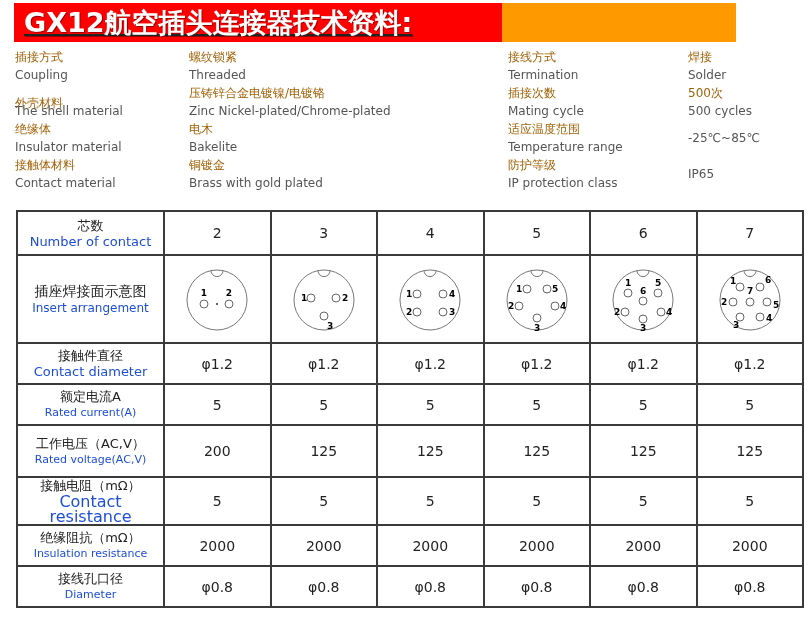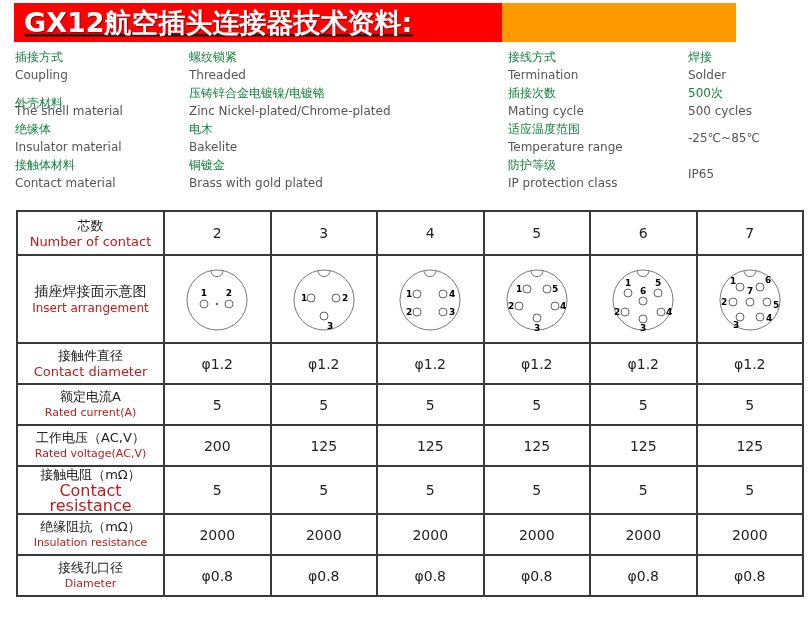--- a/index.html
+++ b/index.html
@@ -12,34 +12,34 @@
   .banner-red {
     width: 488px; height: 39px; background: #fe0000; color: #fff;
     font-size: 27px; font-weight: bold; line-height: 39px; padding-left: 10px;
     white-space: nowrap; overflow: hidden; letter-spacing: 0px;
     text-shadow: 1px 1px 0 #900;
   }
   .banner-orange { width: 234px; height: 39px; background: #fe9900; }
 
   .specs { position: absolute; top: 48px; left: 0; width: 812px; font-size: 12px; }
   .spec-row { position: absolute; height: 18px; line-height: 18px; white-space: nowrap; }
-  .zh { color: #15803d; }
+  .zh { color: #a16207; }
   .en { color: #555; }
 
   table.main {
     position: absolute; left: 16px; top: 210px; width: 788px; border-collapse: collapse;
     table-layout: fixed;
   }
   table.main td {
     border: 2px solid #3a3a3a; text-align: center; vertical-align: middle;
     font-family: "DejaVu Sans", sans-serif; color: #222;
   }
   table.main td.head { width: 147px; text-align: center; }
   .lbl-zh { font-size: 13px; line-height: 16px; display: block; }
-  .lbl-en { font-size: 12px; line-height: 15px; display: block; color: #b91c1c; }
+  .lbl-en { font-size: 12px; line-height: 15px; display: block; color: #1d4ed8; }
   .val { font-size: 14px; }
   .diagram svg { display: block; margin: 0 auto; }
 </style>
 </head>
 <body>
 
 <div class="banner">
   <div class="banner-red">GX12航空插头连接器技术资料:</div>
   <div class="banner-orange"></div>
 </div>
@@ -229,21 +229,21 @@
       <span class="lbl-zh">额定电流A</span>
       <span class="lbl-en" style="font-size:11px">Rated current(A)</span>
     </td>
     <td class="val">5</td>
     <td class="val">5</td>
     <td class="val">5</td>
     <td class="val">5</td>
     <td class="val">5</td>
     <td class="val">5</td>
   </tr>
-  <tr style="height:41px">
+  <tr style="height:52px">
     <td class="head">
       <span class="lbl-zh">工作电压（AC,V）</span>
       <span class="lbl-en" style="font-size:11px">Rated voltage(AC,V)</span>
     </td>
     <td class="val">200</td>
     <td class="val">125</td>
     <td class="val">125</td>
     <td class="val">125</td>
     <td class="val">125</td>
     <td class="val">125</td>

